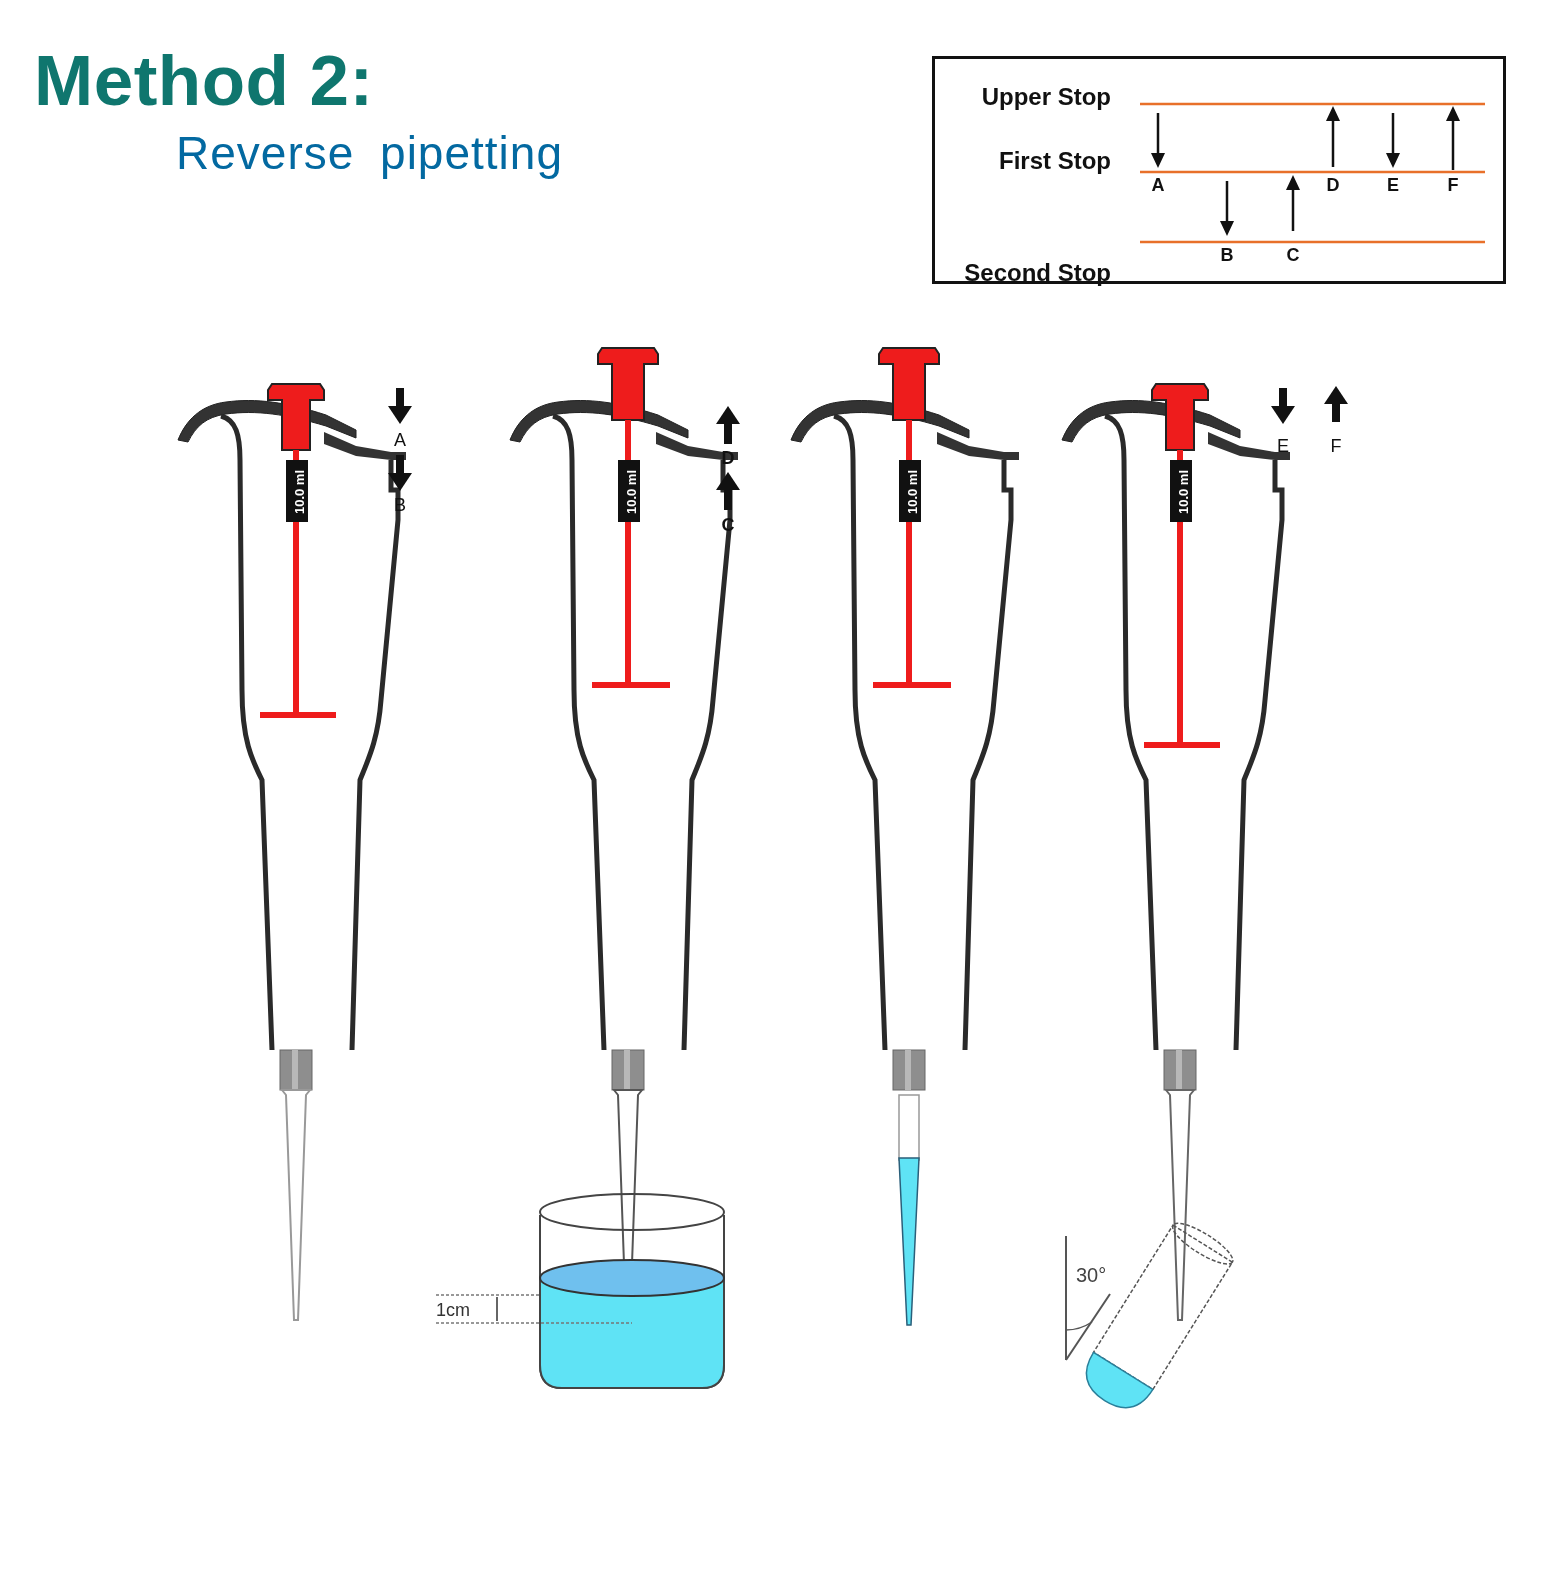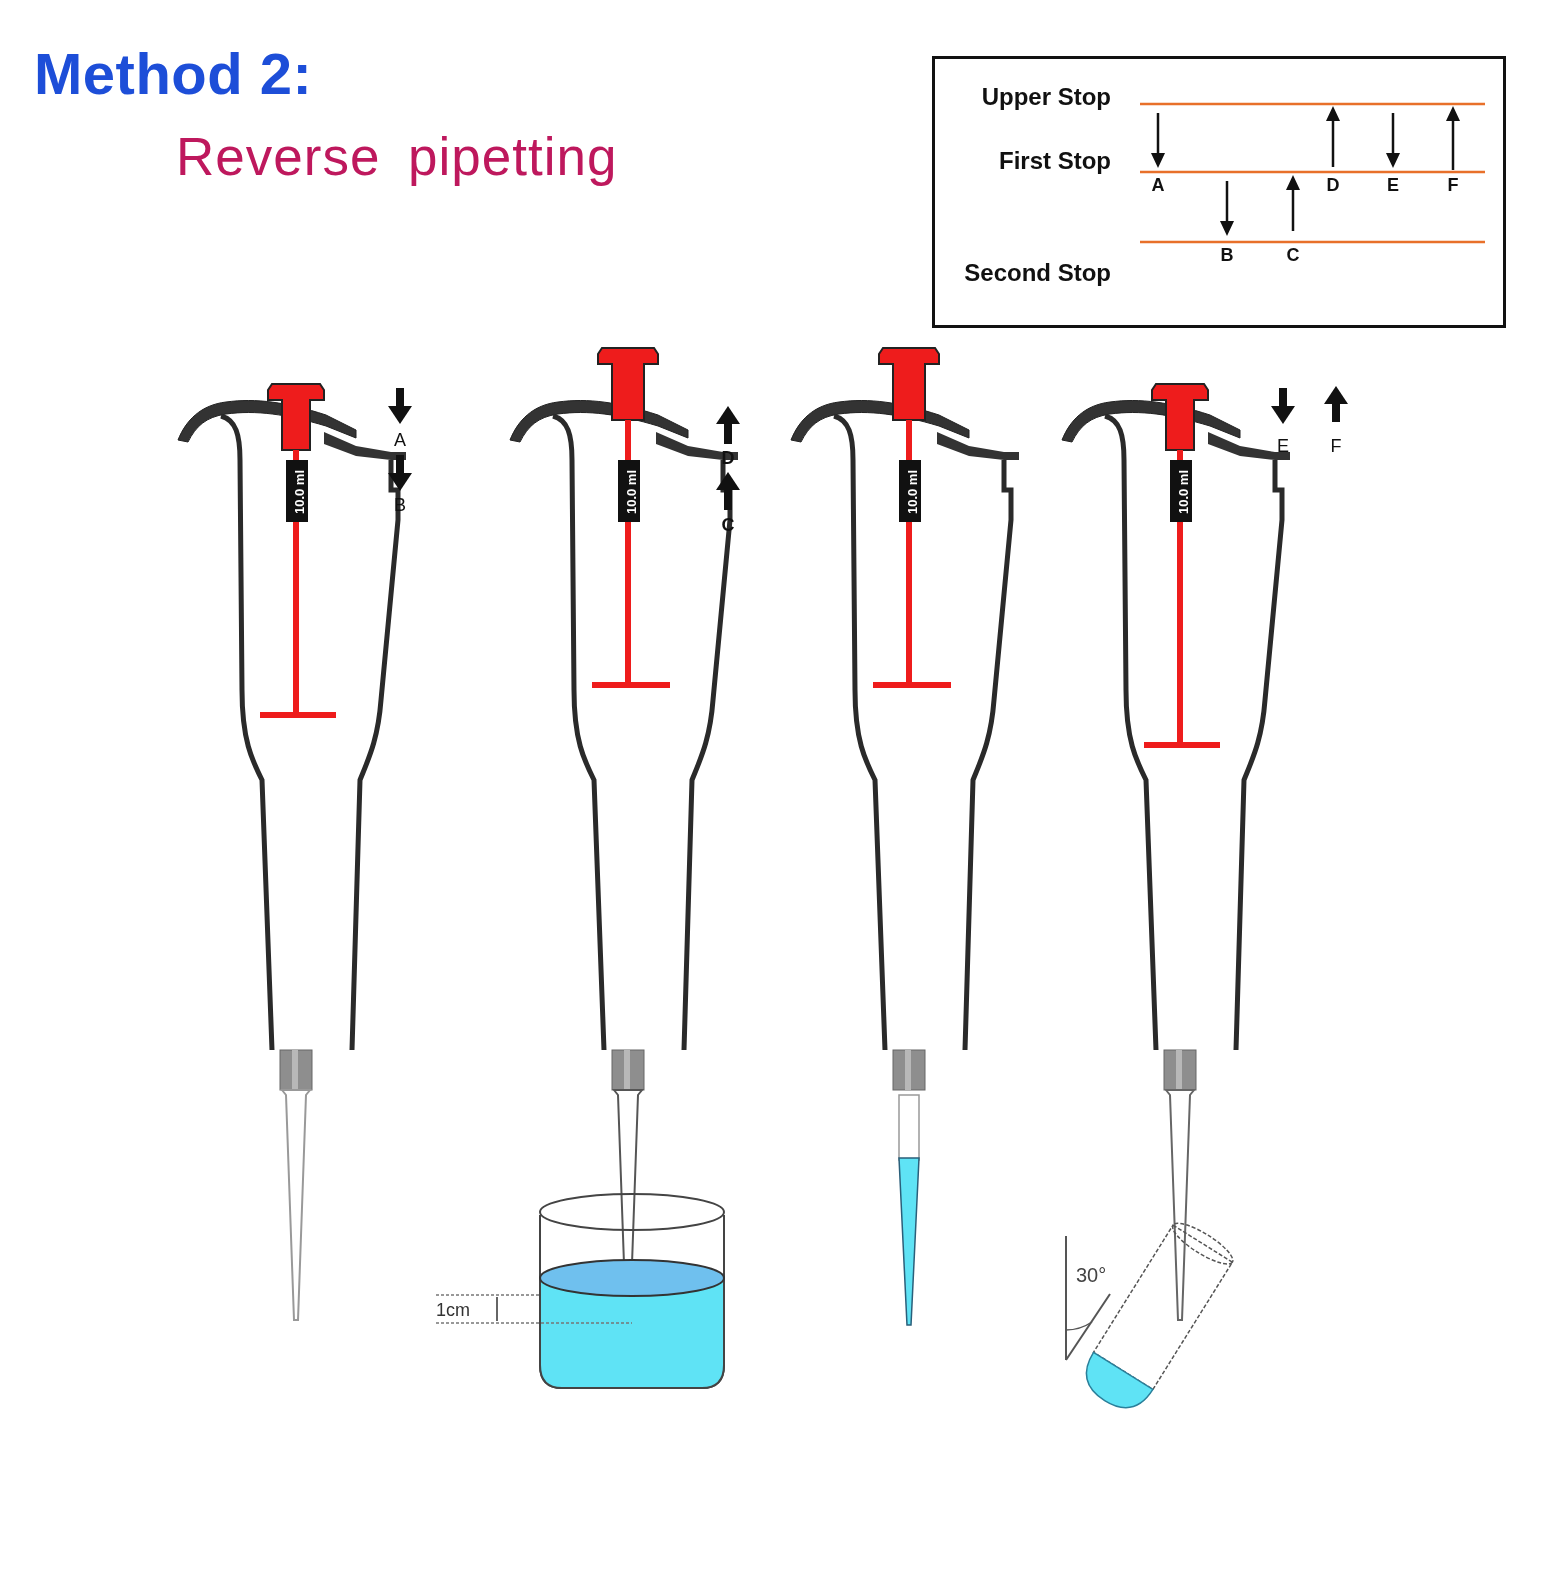--- a/index.html
+++ b/index.html
@@ -1,19 +1,19 @@
 <!DOCTYPE html>
 <html><head>
 <meta charset="utf-8">
 <style>
   html,body{margin:0;padding:0;background:#ffffff;}
   body{width:1568px;height:1596px;position:relative;overflow:hidden;font-family:"Liberation Sans","DejaVu Sans",sans-serif;}
-  .title{position:absolute;left:34px;top:40px;font-size:58px;font-weight:bold;color:#1d4ed8;letter-spacing:0.5px;}
-  .subtitle{position:absolute;left:176px;top:126px;font-size:53px;font-weight:normal;color:#be185d;word-spacing:12px;letter-spacing:1px;}
-  .legend{position:absolute;left:932px;top:56px;width:574px;height:272px;border:3px solid #111;box-sizing:border-box;background:#fff;}
+  .title{position:absolute;left:34px;top:40px;font-size:71px;font-weight:bold;color:#0f766e;letter-spacing:0.5px;}
+  .subtitle{position:absolute;left:176px;top:126px;font-size:46px;font-weight:normal;color:#0369a1;word-spacing:12px;letter-spacing:1px;}
+  .legend{position:absolute;left:932px;top:56px;width:574px;height:228px;border:3px solid #111;box-sizing:border-box;background:#fff;}
   .legend svg{position:absolute;left:0;top:0;}
   .stop-label{position:absolute;right:392px;font-size:24px;font-weight:bold;color:#111;text-align:right;white-space:nowrap;}
   .lg-letter{position:absolute;font-size:18px;font-weight:bold;color:#111;transform:translateX(-50%);}
   svg text{font-family:"Liberation Sans","DejaVu Sans",sans-serif;}
   .diagram{position:absolute;left:0;top:0;}
 </style>
 </head>
 <body>
 
 <div class="title">Method 2:</div>

